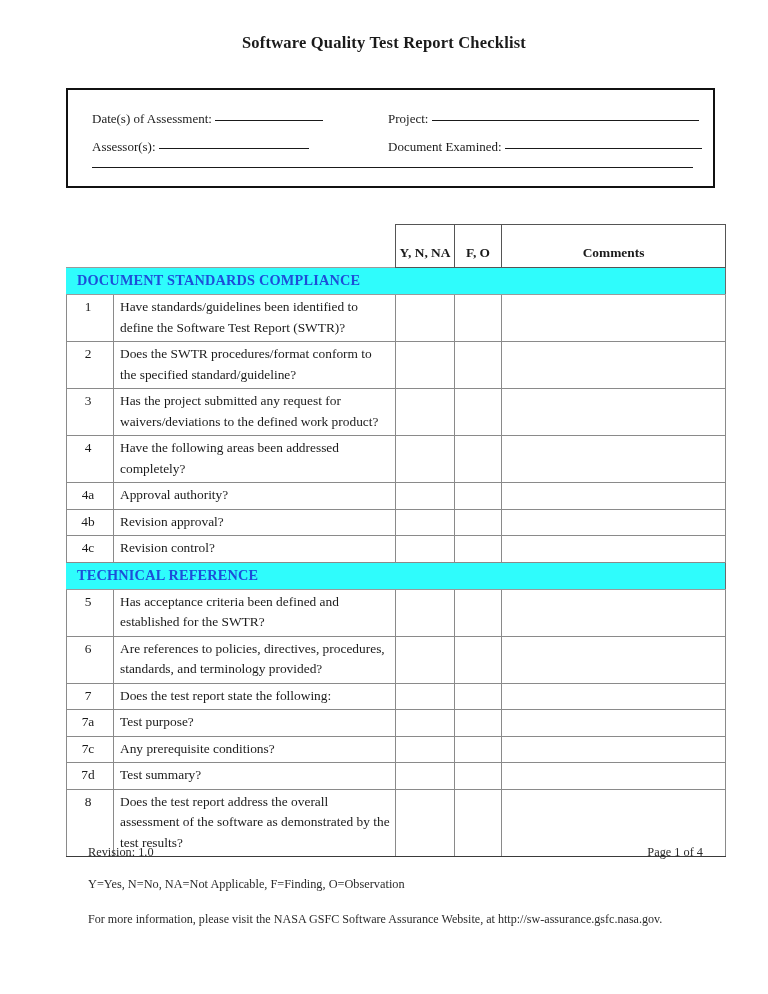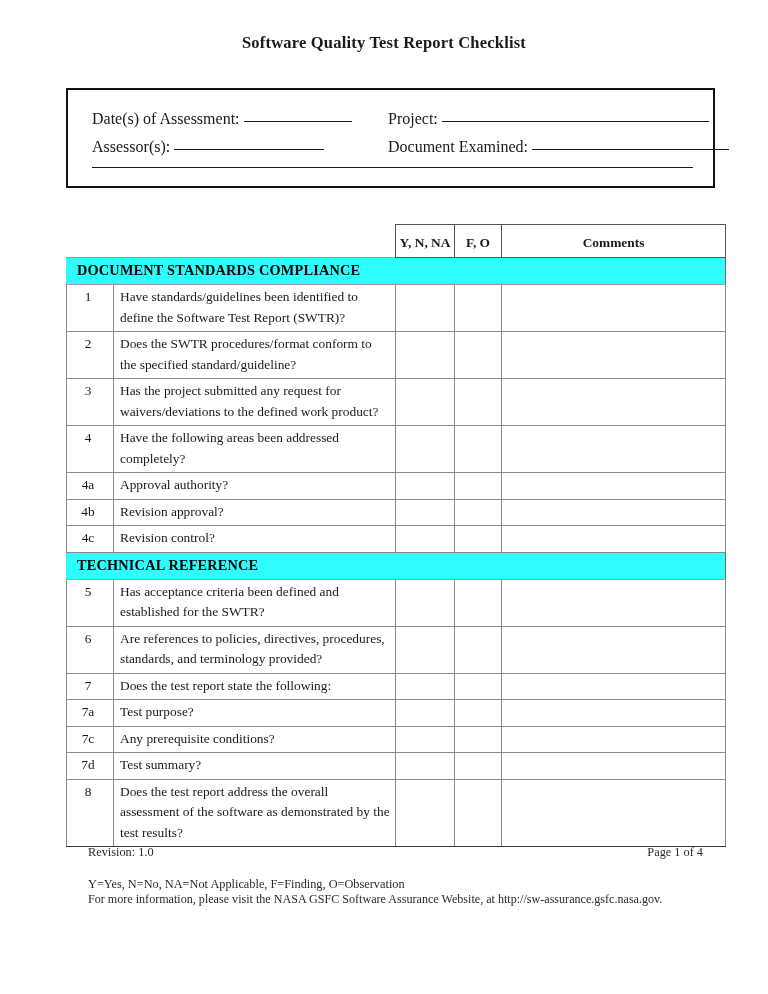--- a/index.html
+++ b/index.html
@@ -44,21 +44,21 @@
     width: 649px;
     height: 100px;
     border: 2px solid #111111;
     box-sizing: border-box;
   }
   .hb-inner {
     padding: 15px 22px 0 24px;
   }
   .hb-row {
     display: flex;
-    font-size: 16px;
+    font-size: 13px;
     line-height: 28px;
     white-space: nowrap;
   }
   .hb-col-left {
     width: 296px;
     flex: 0 0 296px;
   }
   .hb-col-right {
     flex: 1 1 auto;
   }
@@ -107,37 +107,37 @@
     border: none;
     background: #ffffff;
   }
   tr.head-row > th {
     border: 1px solid #555555;
     border-bottom: 1px solid #555555;
     font-weight: bold;
     text-align: center;
     font-size: 13.4px;
     line-height: 17px;
-    padding: 9px 2px 6px 2px;
+    padding: 19px 2px 6px 2px;
     background: #ffffff;
     vertical-align: top;
   }
   th.h-comments { font-size: 14px; margin-top: 24px; }
 
   
   tr.section-row td {
     background: #2ffcfc;
     border-left: 1px solid #2ffcfc;
     border-right: 1px solid #6a6a6a;
     border-top: 1px solid #9a9a9a;
     border-bottom: 1px solid #9a9a9a;
   }
   .section-label {
     font-weight: bold;
-    color: #000000;
+    color: #1d4ed8;
     font-size: 14.3px;
     padding: 4px 0 5px 10px;
     letter-spacing: 0.2px;
     white-space: nowrap;
   }
 
   
   td.c-num {
     text-align: center;
     padding: 2px 4px 3px 0;
@@ -168,20 +168,21 @@
   .f-line1 {
     display: flex;
     justify-content: space-between;
     padding: 0 22px 0 22px;
   }
   .f-line2 {
     margin-top: 17px;
     padding-left: 22px;
   }
   .f-line3 {
+    margin-top: 20px;
     padding-left: 22px;
     font-size: 12.1px;
   }
 </style>
 </head>
 <body>
 
 <div class="page">
 
   <div class="doc-title">Software Quality Test Report Checklist</div>

